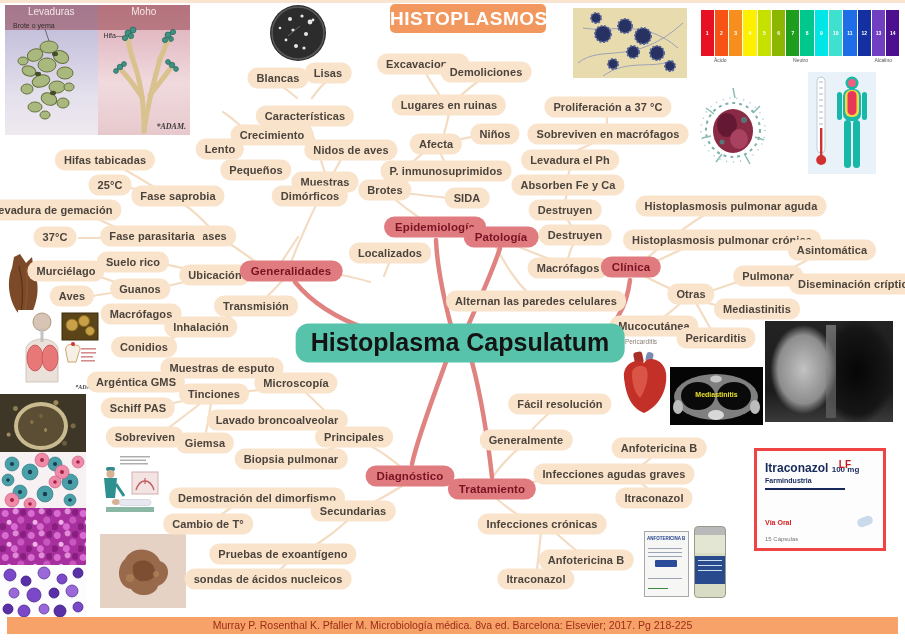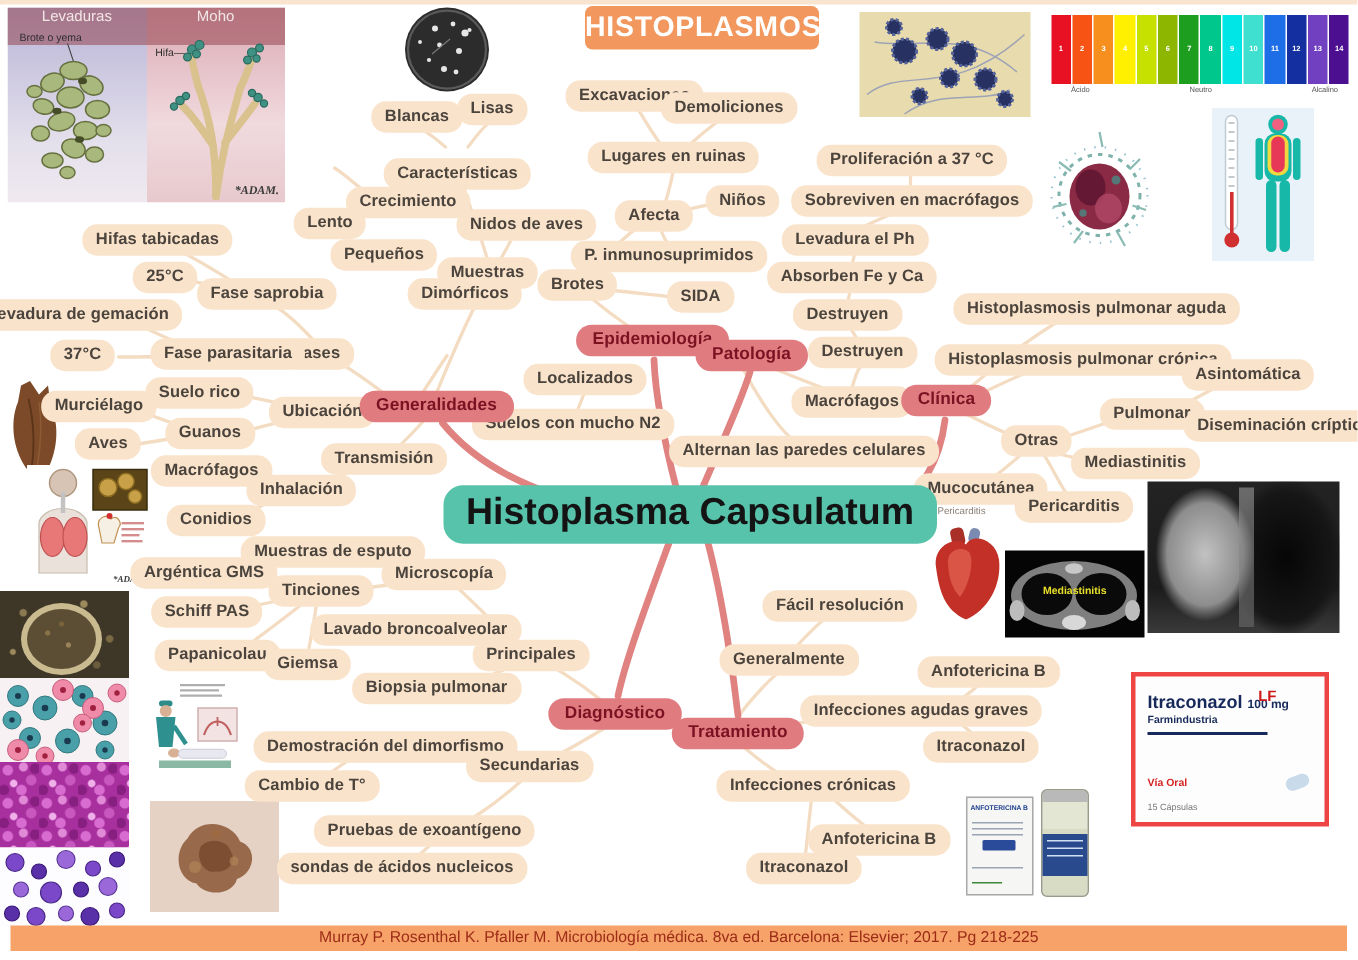--- a/index.html
+++ b/index.html
@@ -552,21 +552,20 @@
     <div class="node" style="left: 215px; top: 275px;">Ubicación</div>
     <div class="node" style="left: 133px; top: 262px;">Suelo rico</div>
     <div class="node" style="left: 66px; top: 271px;">Murciélago</div>
     <div class="node" style="left: 72px; top: 296px;">Aves</div>
     <div class="node" style="left: 140px; top: 289px;">Guanos</div>
     <div class="node" style="left: 141px; top: 314px;">Macrófagos</div>
     <div class="node" style="left: 256px; top: 306px;">Transmisión</div>
     <div class="node" style="left: 201px; top: 327px;">Inhalación</div>
     <div class="node" style="left: 144px; top: 347px;">Conidios</div>
     <div class="node" style="left: 390px; top: 253px;">Localizados</div>
-    <div class="node" style="left: 382px; top: 283px;">Suelos con mucho N2</div>
     <div class="node" style="left: 423px; top: 64px;">Excavaciones</div>
     <div class="node" style="left: 486px; top: 72px;">Demoliciones</div>
     <div class="node" style="left: 449px; top: 105px;">Lugares en ruinas</div>
     <div class="node" style="left: 495px; top: 134px;">Niños</div>
     <div class="node" style="left: 436px; top: 144px;">Afecta</div>
     <div class="node" style="left: 446px; top: 171px;">P. inmunosuprimidos</div>
     <div class="node" style="left: 385px; top: 190px;">Brotes</div>
     <div class="node" style="left: 467px; top: 198px;">SIDA</div>
     <div class="node" style="left: 608px; top: 107px;">Proliferación a 37 °C</div>
     <div class="node" style="left: 608px; top: 134px;">Sobreviven en macrófagos</div>
@@ -584,21 +583,21 @@
     <div class="node" style="left: 691px; top: 294px;">Otras</div>
     <div class="node" style="left: 757px; top: 309px;">Mediastinitis</div>
     <div class="node" style="left: 654px; top: 326px;">Mucocutánea</div>
     <div class="node" style="left: 716px; top: 338px;">Pericarditis</div>
     <div class="node" style="left: 222px; top: 368px;">Muestras de esputo</div>
     <div class="node" style="left: 296px; top: 383px;">Microscopía</div>
     <div class="node" style="left: 136px; top: 382px;">Argéntica GMS</div>
     <div class="node" style="left: 214px; top: 394px;">Tinciones</div>
     <div class="node" style="left: 138px; top: 408px;">Schiff PAS</div>
     <div class="node" style="left: 277px; top: 420px;">Lavado broncoalveolar</div>
-    <div class="node" style="left: 145px; top: 437px;">Papanicolau</div>
+    <div class="node" style="left: 145px; top: 437px;">Sobreviven</div>
     <div class="node" style="left: 205px; top: 443px;">Giemsa</div>
     <div class="node" style="left: 354px; top: 437px;">Principales</div>
     <div class="node" style="left: 291px; top: 459px;">Biopsia pulmonar</div>
     <div class="node" style="left: 257px; top: 498px;">Demostración del dimorfismo</div>
     <div class="node" style="left: 353px; top: 511px;">Secundarias</div>
     <div class="node" style="left: 208px; top: 524px;">Cambio de T°</div>
     <div class="node" style="left: 283px; top: 554px;">Pruebas de exoantígeno</div>
     <div class="node" style="left: 268px; top: 579px;">sondas de ácidos nucleicos</div>
     <div class="node" style="left: 560px; top: 404px; text-align: right;">Fácil resolución</div>
     <div class="node" style="left: 526px; top: 440px;">Generalmente</div>

